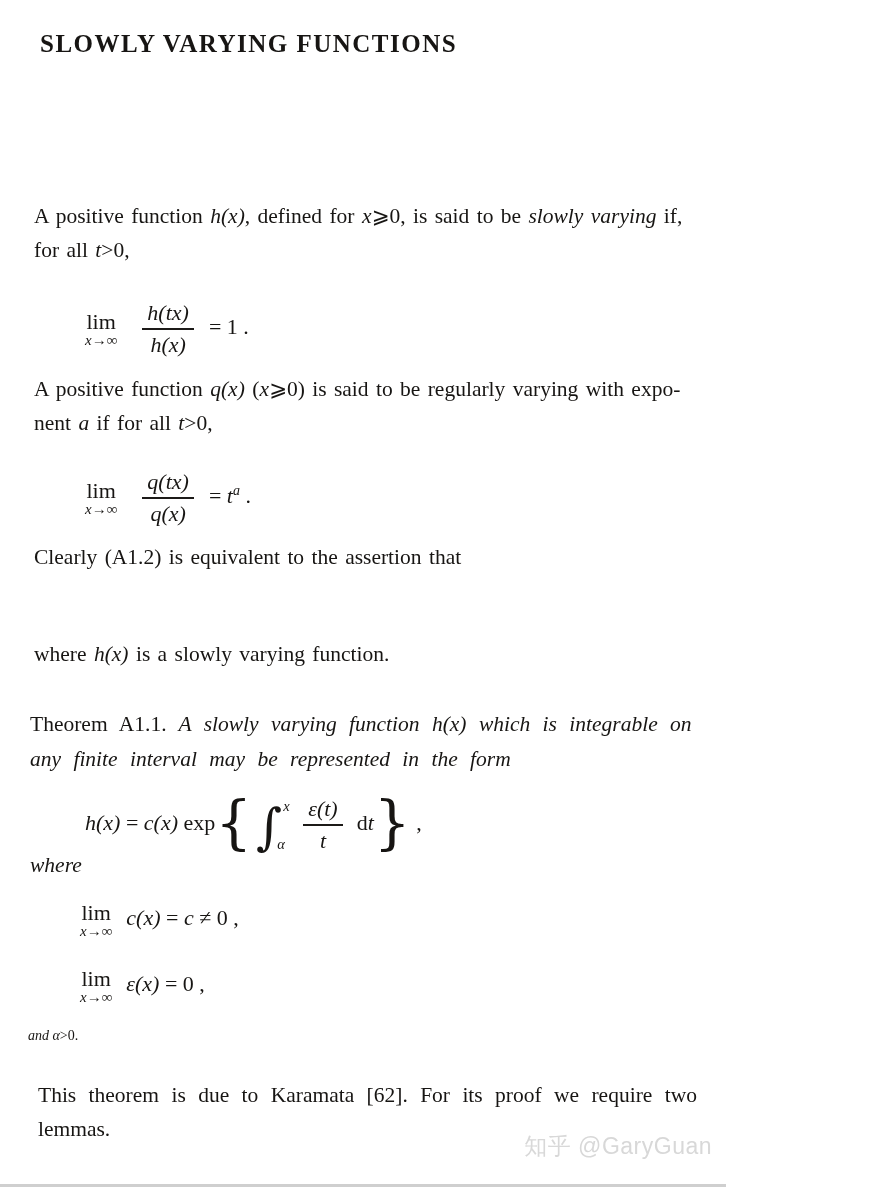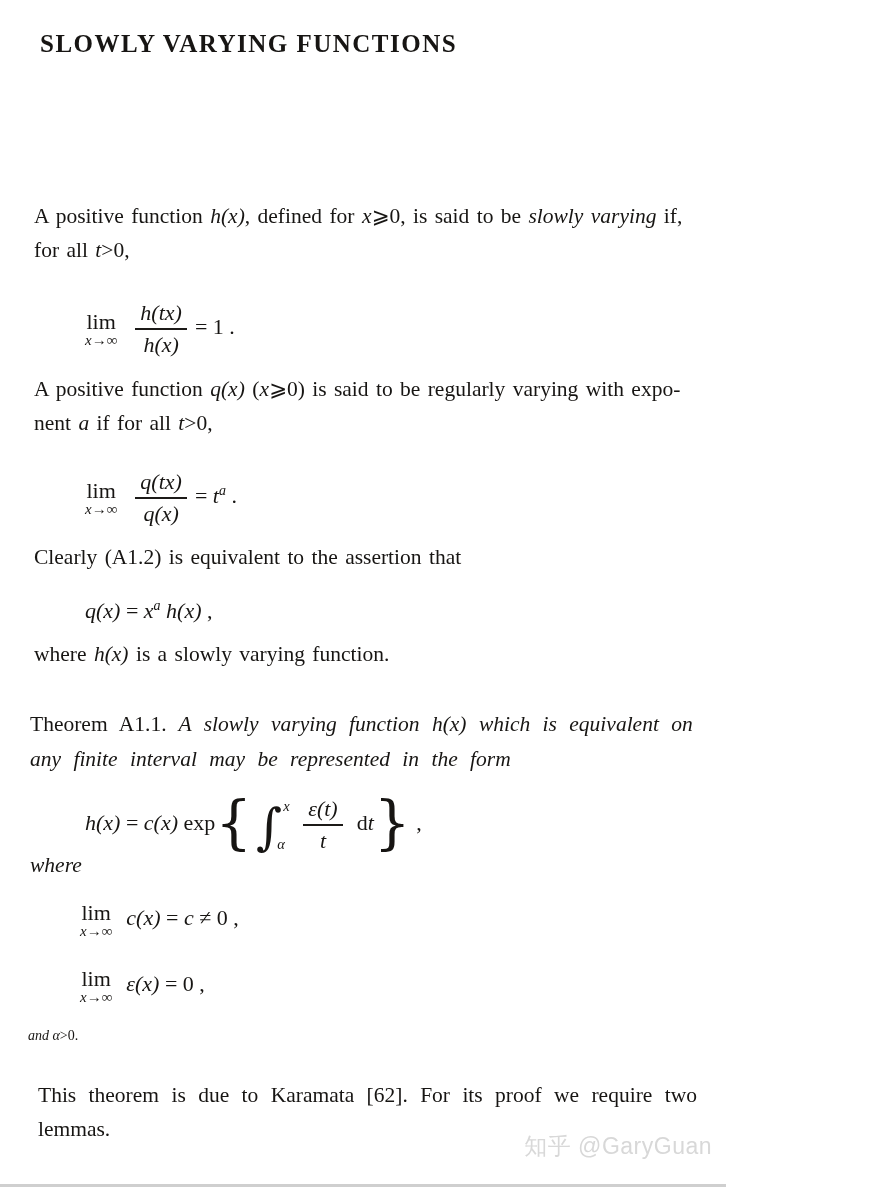--- a/index.html
+++ b/index.html
@@ -24,21 +24,21 @@
     white-space:nowrap; font-size:22px;
   }
   .limb {
     display:inline-block; vertical-align:middle; text-align:center;
     line-height:1.05; margin-right:10px;
   }
   .limb .top { display:block; font-size:22px; font-style:normal; }
   .limb .sub { display:block; font-size:15px; }
   .frac {
     display:inline-block; vertical-align:middle; text-align:center;
-    line-height:1.1; margin:0 8px;
+    line-height:1.1; margin:0 15px;
   }
   .frac .num { display:block; padding:0 5px 3px; }
   .frac .den { display:block; border-top:2px solid #1c1a18; padding:3px 5px 0; }
   .eqlabel {
     position:absolute; right:0; top:50%; transform:translateY(-50%);
     line-height:normal; font-size:22px;margin-top:20px;
   }
   sup.s { font-size:14px; }
 
   .eqq {
@@ -97,25 +97,24 @@
 
   <p class="para" style="top:372px"><span>A positive function </span><i>q(x)</i><span> (</span><i>x</i><span>⩾0) is said to be regularly varying with expo-</span><br><span>nent </span><i>a</i><span> if for all </span><i>t</i><span>&gt;0,</span></p>
 
   <div class="eq" style="top:452px">
     <span class="limb"><span class="top">lim</span><span class="sub"><i>x→∞</i></span></span><span class="frac"><i class="num">q(tx)</i><i class="den">q(x)</i></span><span>= </span><i>t</i><sup class="s"><i>a</i></sup><span> .</span>
     <span class="eqlabel">(A1.2)</span>
   </div>
 
   <p class="para" style="top:540px"><span>Clearly (A1.2) is equivalent to the assertion that</span></p>
 
-  <div class="eqq"><i>q(x)</i><span> = </span><i>x</i><sup class="s"><i>a</i></sup><i> h(x)</i><span> ,</span></div>
 
   <p class="para" style="top:637px"><span>where </span><i>h(x)</i><span> is a slowly varying function.</span></p>
 
-  <p class="para thm" style="top:707px; left:30px; width:842px; line-height:35px"><span>Theorem A1.1.</span><i> A slowly varying function h(x) which is equivalent on</i><br><i>any finite interval may be represented in the form</i></p>
+  <p class="para thm" style="top:707px; left:30px; width:842px; line-height:35px"><span>Theorem A1.1.</span><i> A slowly varying function h(x) which is integrable on</i><br><i>any finite interval may be represented in the form</i></p>
 
   <div class="eq" style="top:780px; height:86px; line-height:86px">
     <i>h(x)</i><span> = </span><i>c(x)</i><span> exp</span><span class="brace">{</span><span class="intwrap"><span class="int">∫</span><span class="intlims"><i class="ilsup">x</i><i class="ilsub">α</i></span></span><span class="frac" style="margin:0 2px"><i class="num">ε(t)</i><i class="den">t</i></span><span class="dt"><span>d</span><i>t</i></span><span class="brace">}</span><span> ,</span>
     <span class="eqlabel">(A1.3)</span>
   </div>
 
   <p class="whereline"><i>where</i></p>
 
   <div class="limline" style="top:886px"><span class="limb"><span class="top">lim</span><span class="sub"><i>x→∞</i></span></span><i>c(x)</i><span> = </span><i>c</i><span> ≠ 0 ,</span></div>
 

